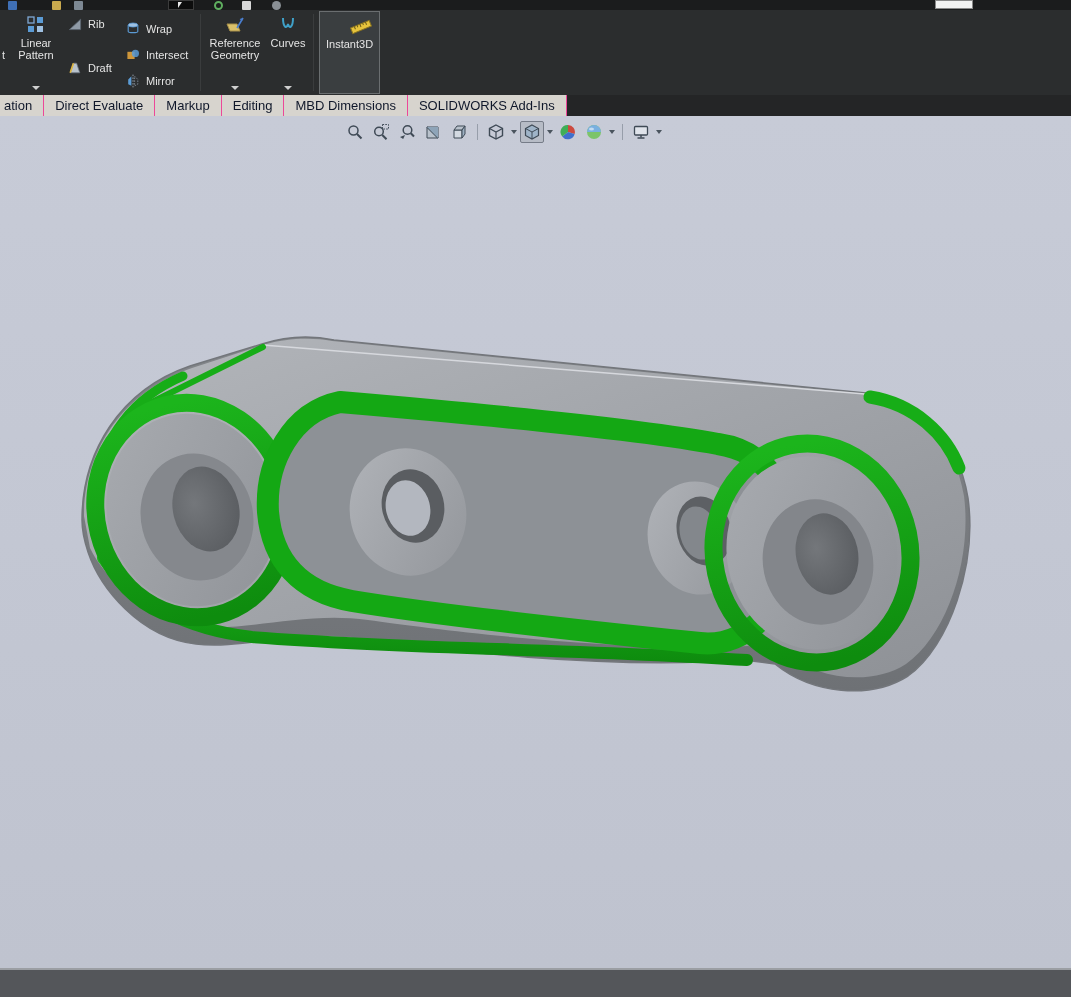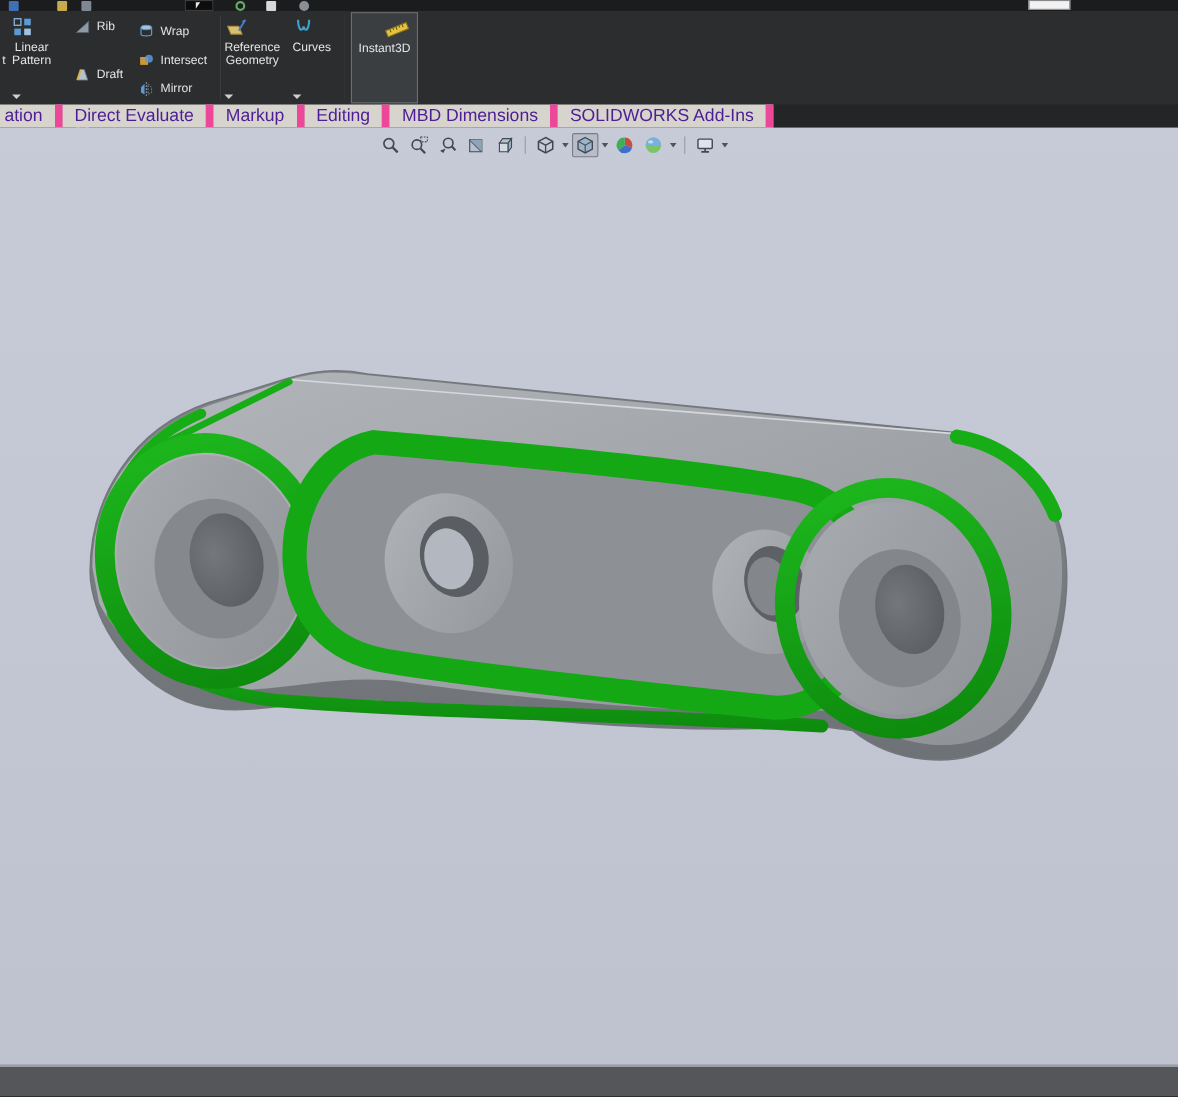--- a/index.html
+++ b/index.html
@@ -11,32 +11,32 @@
   .titlebar { position:relative; height:10px; background:#1b1c1d; overflow:hidden; }
   .titlebar .mini { position:absolute; top:1px; width:9px; height:9px; border-radius:1px; }
   .titlebar .select-box { position:absolute; left:168px; top:0; width:26px; height:10px; background:#0d0d0d; border:1px solid #3c3c3c; }
   .titlebar .cursor-glyph { position:absolute; left:9px; top:1px; width:0; height:0; border-left:4px solid #e8e8e8; border-bottom:6px solid transparent; }
   .titlebar .white-panel { position:absolute; right:98px; top:0; width:38px; height:9px; background:#f2f2f2; border:1px solid #888; }
 
   
   .ribbon { display:flex; height:85px; background:#2b2d2e; color:#e4e4e4; font-size:11px; align-items:stretch; }
   .rib-sliver { position:relative; width:11px; overflow:hidden; flex:none; }
   .rib-sliver .t { position:absolute; left:2px; top:39px; }
-  .big-btn { flex:none; display:flex; flex-direction:column; align-items:flex-start; padding-top:5px; cursor:default; }
+  .big-btn { flex:none; display:flex; flex-direction:column; align-items:center; padding-top:5px; cursor:default; }
   .big-btn .lbl { line-height:12px; text-align:center; margin-top:2px; }
   .caret { width:0; height:0; border-left:4px solid transparent; border-right:4px solid transparent; border-top:4px solid #cfcfcf; margin-top:auto; margin-bottom:5px; }
   .stack { flex:none; display:flex; flex-direction:column; justify-content:flex-start; padding-top:6px; }
   .small-btn { display:flex; align-items:center; gap:5px; height:26px; padding:0 6px; }
   .rib-sep { width:1px; background:#1c1d1e; border-right:1px solid #3a3c3d; margin:4px 3px; }
   .instant3d { margin:1px 2px; padding:4px 6px 0 6px; background:#3a3e40; border:1px solid #6a6e70; display:flex; flex-direction:column; align-items:flex-end; }
   .ribbon-fill { flex:1; }
 
   
   .tabbar { display:flex; height:21px; background:#242526; align-items:stretch; }
-  .tab { background:#d7d4ce; color:#4c1d95; font-size:16px; line-height:21px; padding:0 11px; border-right:7px solid #ec4899; white-space:nowrap; cursor:default; }
+  .tab { background:#d7d4ce; color:#0f172a; font-size:13px; line-height:21px; padding:0 11px; border-right:1px solid #ec4899; white-space:nowrap; cursor:default; }
   .tab.partial { padding-left:4px; }
   .tabbar-fill { flex:1; }
 
   
   .viewport { position:relative; height:852px; background:linear-gradient(#c7cbd7,#bfc3cf); overflow:hidden; }
   .model-svg { position:absolute; left:0; top:0; width:1071px; height:852px; }
 
   
   .hud { position:absolute; left:343px; top:5px; display:flex; align-items:center; gap:2px; z-index:2; }
   .hud-btn { width:24px; height:22px; display:flex; align-items:center; justify-content:center; background:transparent; border:1px solid transparent; border-radius:2px; }

